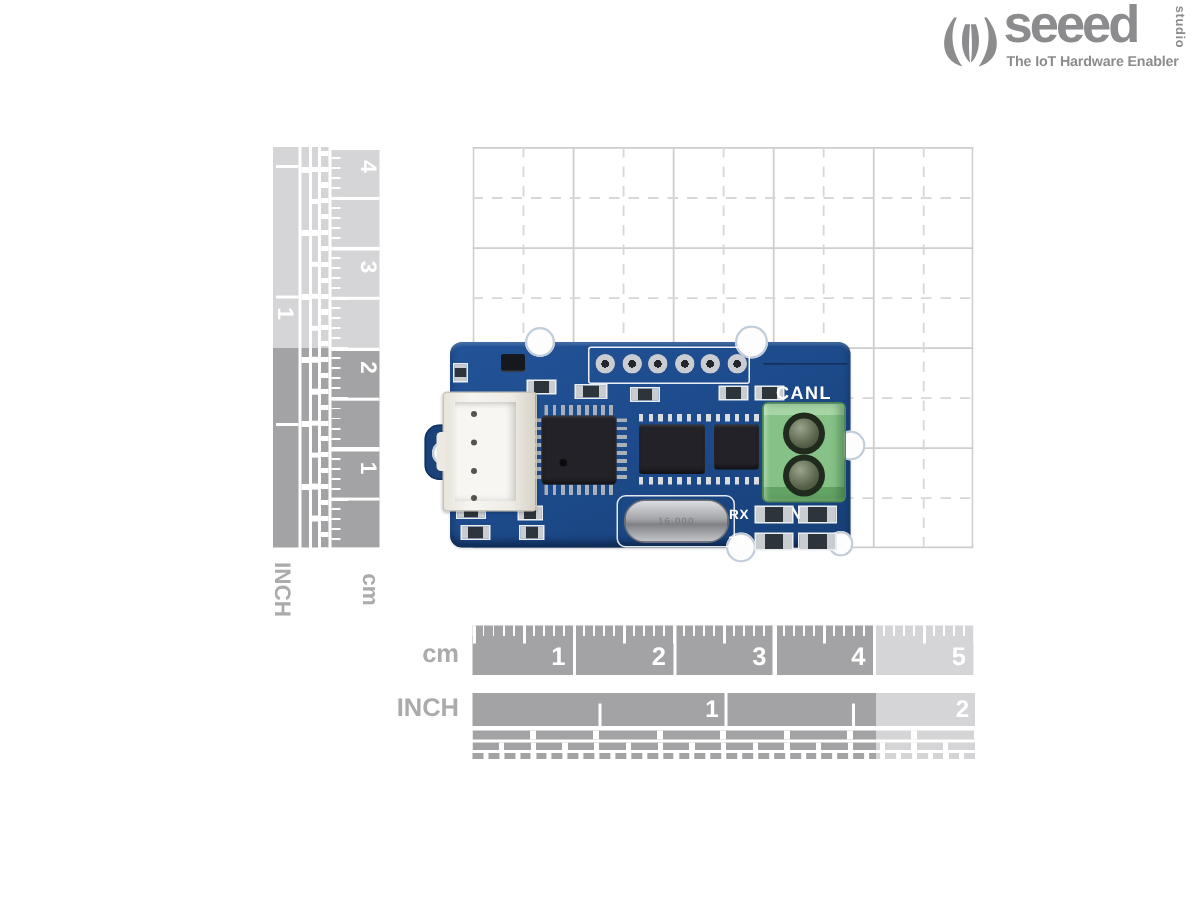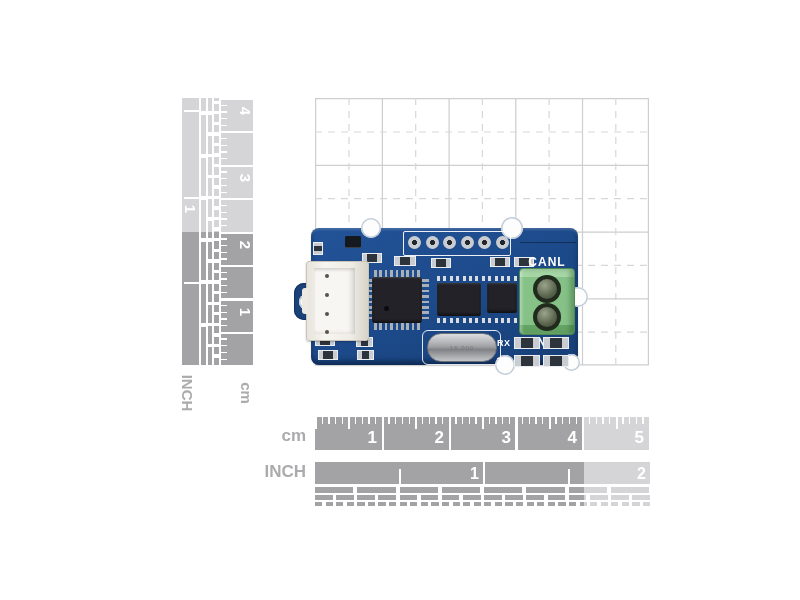--- a/index.html
+++ b/index.html
@@ -69,21 +69,21 @@
   .bi-sep{position:absolute;top:0;width:2.2px;height:22px;background:#fff;}
   .bi-half{position:absolute;bottom:0;width:2.2px;height:15px;background:#fff;}
   .bi-num{position:absolute;bottom:1px;width:30px;text-align:right;font-size:16px;font-weight:bold;color:#fff;}
   .bi-row{position:absolute;left:0;width:335px;}
   .r1{top:25px;height:6px;background-image:repeating-linear-gradient(90deg,transparent 0 38.3px,#fff 38.3px 42.3px),linear-gradient(90deg,var(--rd) 0 269px,var(--rl) 269px);}
   .r2{top:33px;height:4.5px;background-image:repeating-linear-gradient(90deg,transparent 0 17.6px,#fff 17.6px 21.15px),linear-gradient(90deg,var(--rd) 0 269px,var(--rl) 269px);}
   .r3{top:39.5px;height:4.5px;background-image:repeating-linear-gradient(90deg,transparent 0 7.2px,#fff 7.2px 10.58px),linear-gradient(90deg,var(--rd) 0 269px,var(--rl) 269px);}
   .unit-h{color:var(--lbl);font-size:17px;font-weight:bold;text-align:right;width:50px;}
 
   
-  .board{left:311px;top:228px;width:267px;height:137px;border-radius:8px;
+  .board{left:300px;top:228px;width:267px;height:137px;border-radius:8px;
      background:linear-gradient(155deg,#235398 0%,#1d4b8c 45%,#173f77 100%);
      box-shadow:inset 0 -4px 5px rgba(4,14,34,.5),inset 0 2px 2px rgba(255,255,255,.16),0 1px 2px rgba(0,0,0,.12);}
   .board .abs{position:absolute;}
   .hole{border-radius:50%;background:#fdfdfd;box-shadow:inset 0 0 0 1.5px #c2cdd9;}
   .ear{left:-17px;top:55px;width:22px;height:37px;border-radius:10px;background:#1a4278;box-shadow:inset 0 0 0 1px #123160;}
   .silkbox{left:92px;top:3px;width:106px;height:23px;border:1.5px solid rgba(255,255,255,.92);border-radius:2px;}
   .thole{position:absolute;top:3.5px;width:13px;height:13px;border-radius:50%;
      background:radial-gradient(circle,#23262b 0 2.6px,#c9cdd2 2.6px 6.5px,#9aa2ab 6.5px);}
   .smd{border:1px solid #eceff1;background:linear-gradient(90deg,#c9ccd0 0 24%,#2e343b 24% 76%,#c9ccd0 76%);}
   .smdv{border:1px solid #eceff1;background:linear-gradient(180deg,#c9ccd0 0 24%,#2e343b 24% 76%,#c9ccd0 76%);}
@@ -143,20 +143,33 @@
       <line x1="167.4" y1="0" x2="167.4" y2="267"></line>
         <line x1="234.1" y1="0" x2="234.1" y2="267"></line>
       <line x1="300.8" y1="0" x2="300.8" y2="267"></line>
       <line x1="0" y1="34" x2="334" y2="34"></line>
         <line x1="0" y1="100.7" x2="334" y2="100.7"></line>
       <line x1="0" y1="167.4" x2="334" y2="167.4"></line>
         <line x1="0" y1="234.1" x2="334" y2="234.1"></line>
     </g>
   </svg>
 
+  <div class="abs logo">
+    <svg width="40" height="36" viewBox="0 0 44 38" style="position:absolute;left:0;top:3px;">
+      <g fill="#8c8c8e">
+        <path d="M10,1 C3,10 1,20 4,27 C6,32 10,35 16,37 C10,29 8,19 9,11 C9.5,7 10.5,4 12,1 Z"></path>
+        <path d="M34,1 C41,10 43,20 40,27 C38,32 34,35 28,37 C34,29 36,19 35,11 C34.5,7 33.5,4 32,1 Z"></path>
+        <path d="M18,6 C15,14 15,23 18,29 C19.5,32 21,33.5 21.7,34 C20.7,28 20.7,16 21.7,6 Z"></path>
+        <path d="M26,6 C29,14 29,23 26,29 C24.5,32 23,33.5 22.3,34 C23.3,28 23.3,16 22.3,6 Z"></path>
+      </g>
+    </svg>
+    <span class="brand">seeed</span>
+    <span class="suffix">studio</span>
+    <span class="tag">The IoT Hardware Enabler</span>
+  </div>
 
   <div class="abs lruler">
     <div class="l-inchcol">
       <div class="l-inchmark" style="top:12px;"></div>
       <div class="l-inchmark" style="top:99px;"></div>
       <div class="l-inchmark" style="top:184px;"></div>
       <div class="abs vtext l-num" style="left:0;top:102px;width:17px;">1</div>
     </div>
     <div class="dashcol dc1"></div>
     <div class="dashcol dc2"></div>

